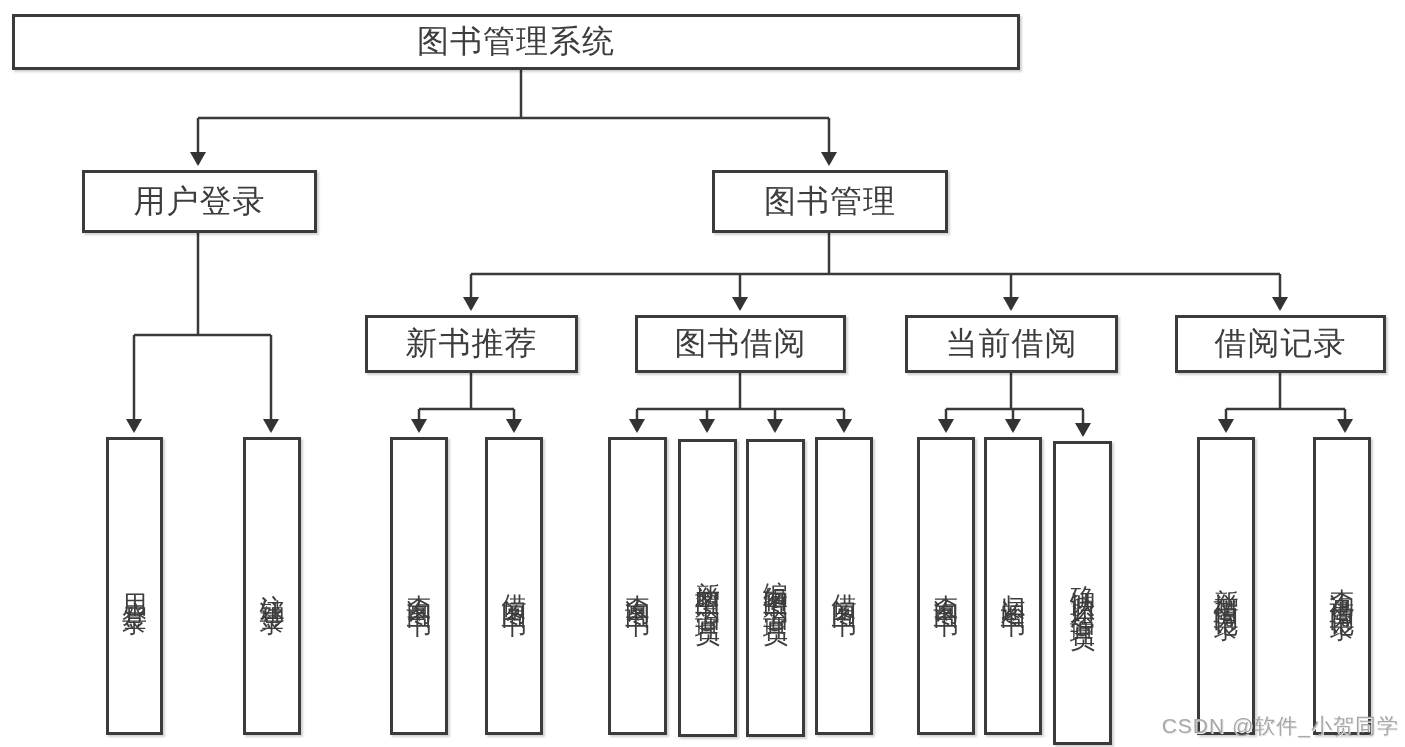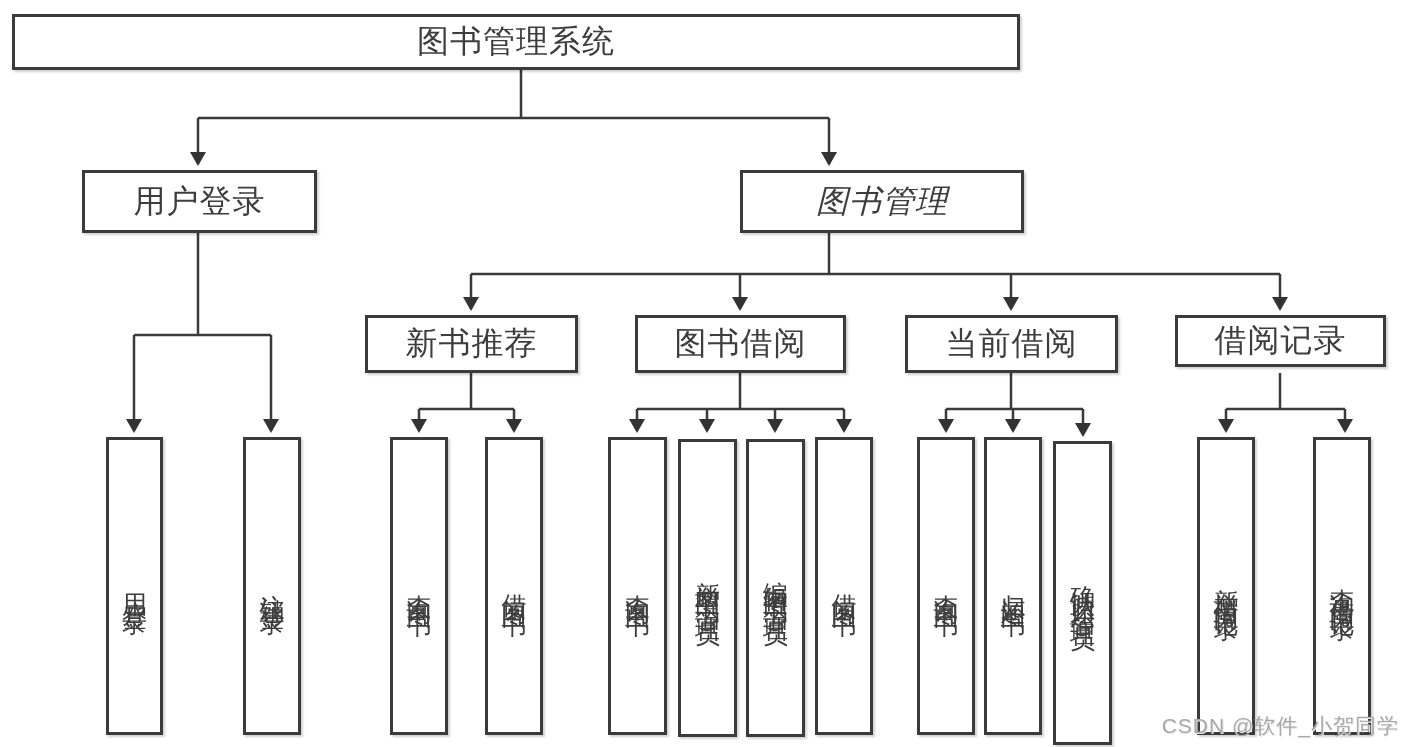--- a/index.html
+++ b/index.html
@@ -108,34 +108,34 @@
     </g>
   </svg>
 
   <div class="hbox" style="left:12px;top:14px;width:1008px;height:56px;">
     <span>图书管理系统</span>
   </div>
 
   <div class="hbox" style="left:82px;top:170px;width:235px;height:63px;">
     <span>用户登录</span>
   </div>
-  <div class="hbox" style="left:740px;top:170px;width:284px;height:63px;font-style:italic;">
+  <div class="hbox" style="left:712px;top:170px;width:236px;height:63px;">
     <span>图书管理</span>
   </div>
 
   <div class="hbox" style="left:635px;top:315px;width:211px;height:58px;">
     <span>图书借阅</span>
   </div>
   <div class="hbox" style="left:365px;top:315px;width:213px;height:58px;">
     <span>新书推荐</span>
   </div>
   <div class="hbox" style="left:905px;top:315px;width:213px;height:58px;text-align:right;">
     <span>当前借阅</span>
   </div>
-  <div class="hbox" style="left:1175px;top:315px;width:211px;height:52px;">
+  <div class="hbox" style="left:1175px;top:315px;width:211px;height:58px;">
     <span>借阅记录</span>
   </div>
 
   <div class="vbox" style="left:106px;top:437px;width:57px;height:298px;">
     <span class="vtext">用户登录</span>
   </div>
   <div class="vbox" style="left:243px;top:437px;width:58px;height:298px;">
     <span class="vtext">注销登录</span>
   </div>
 

